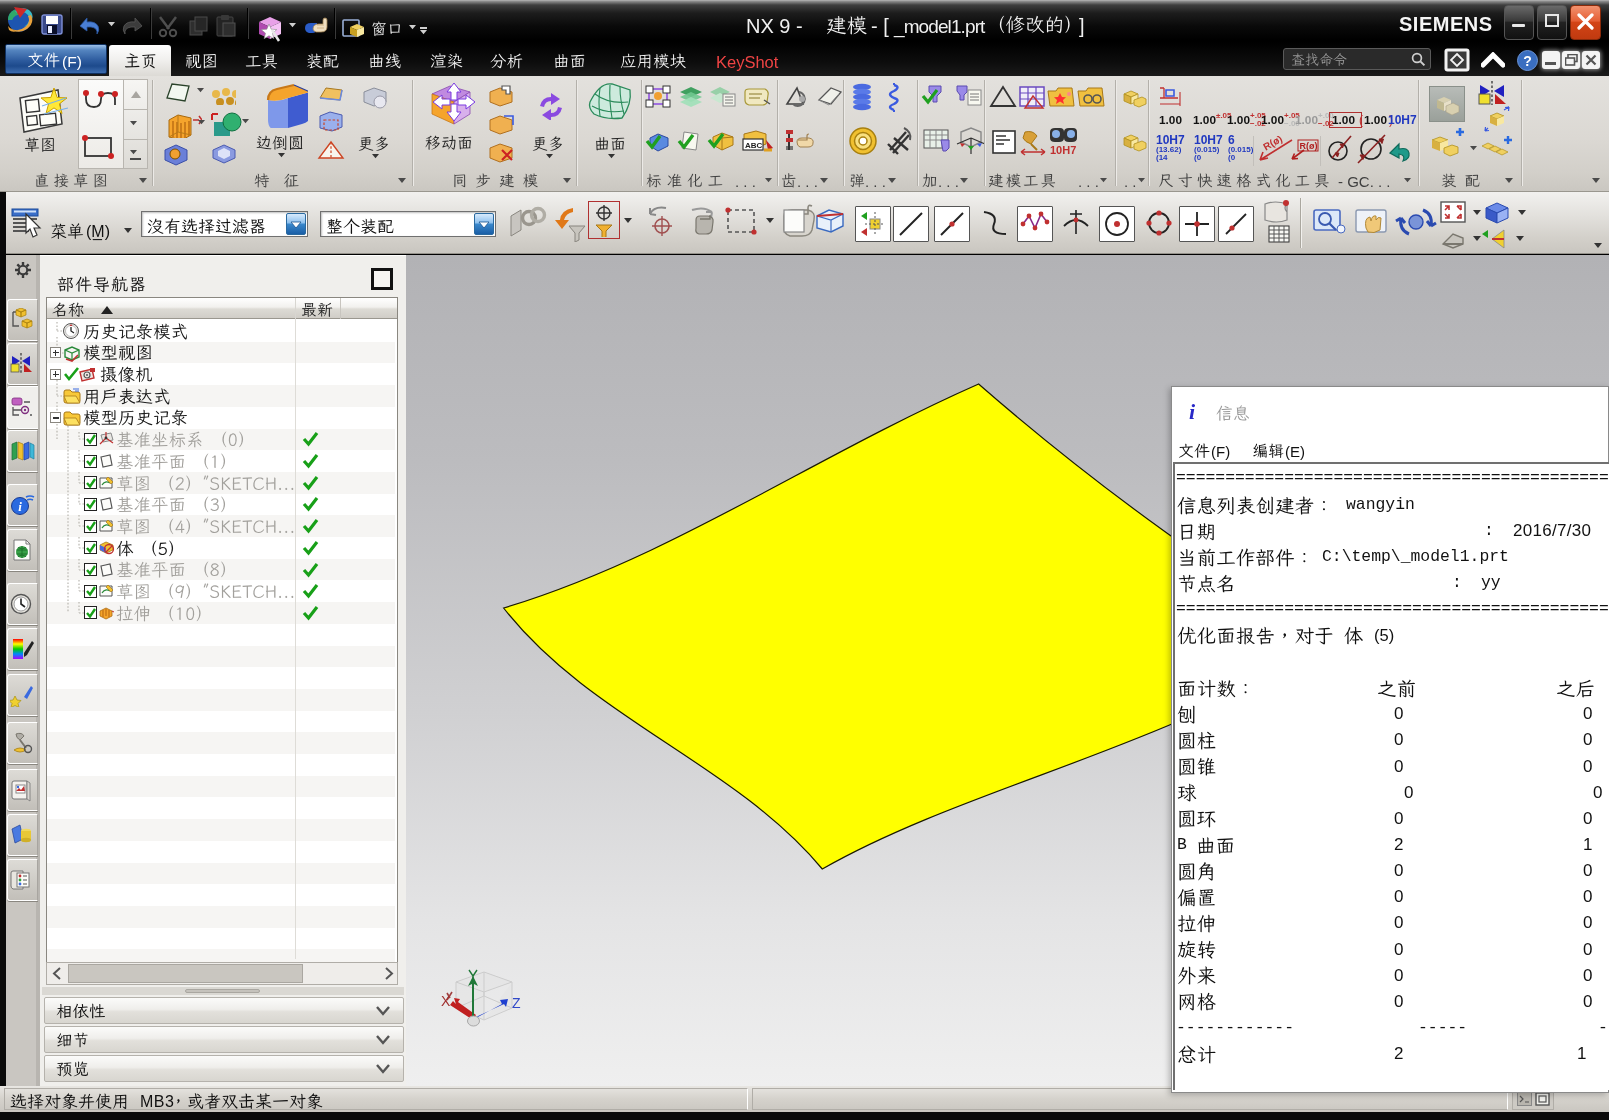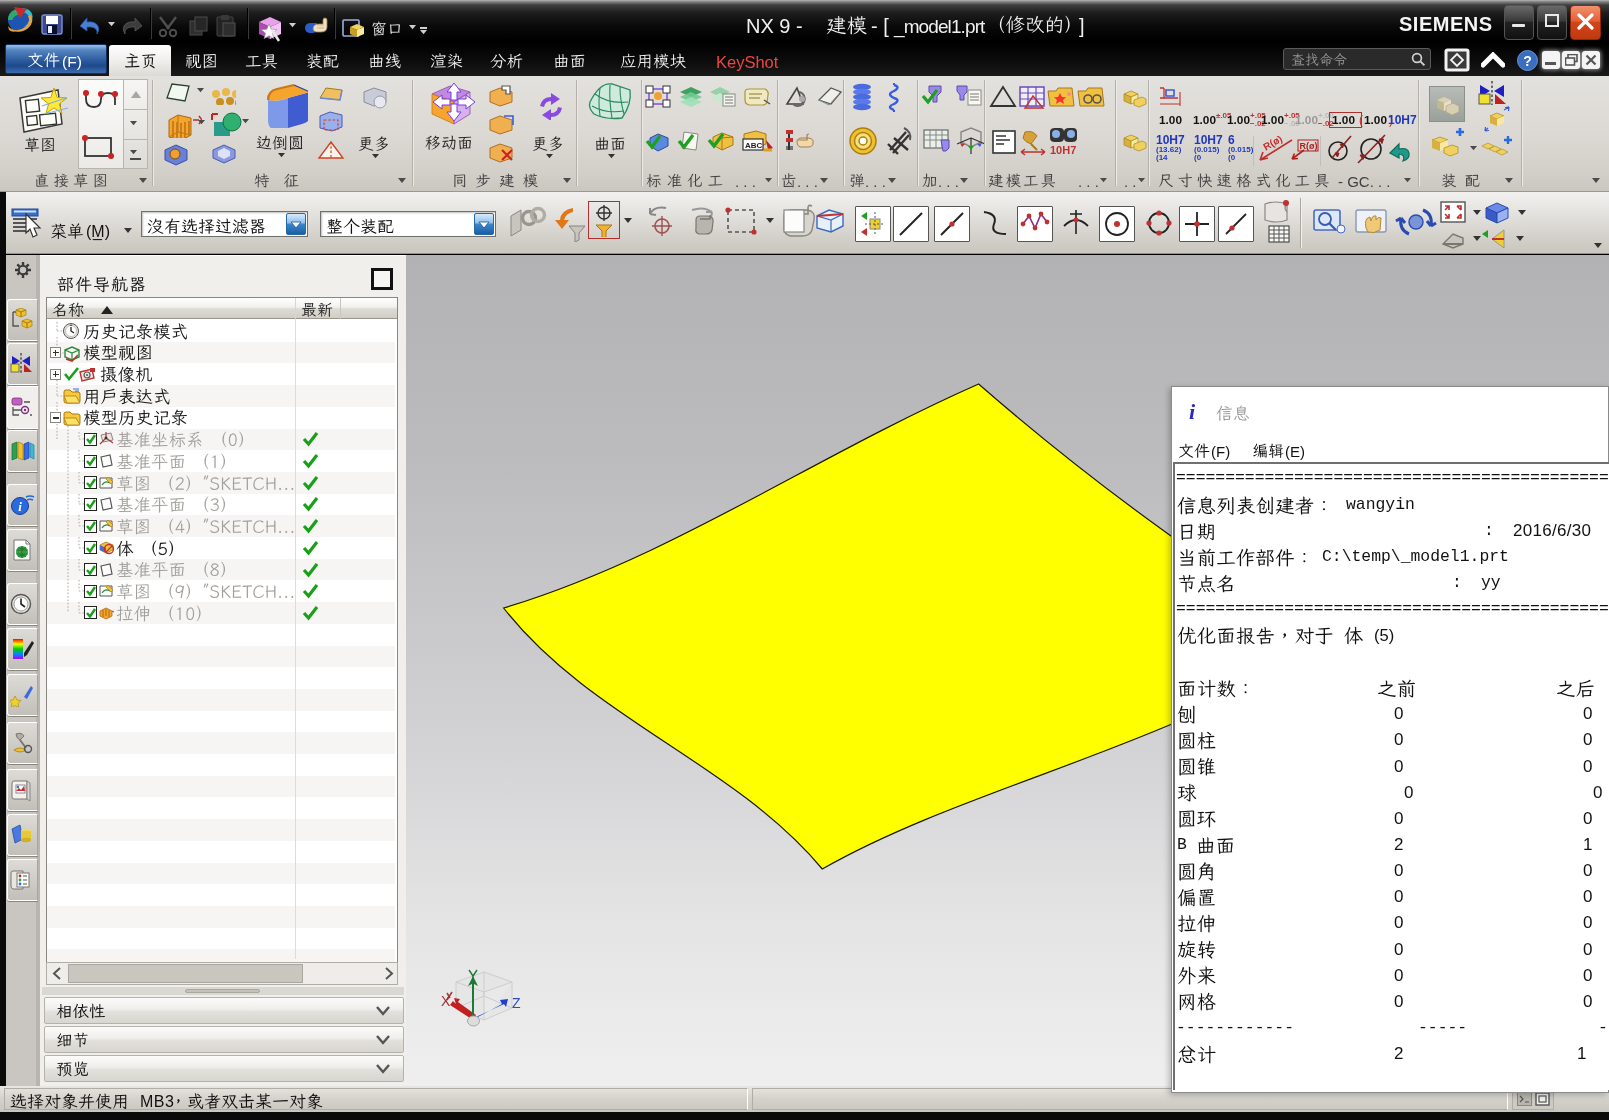--- a/index.html
+++ b/index.html
@@ -1838,21 +1838,21 @@
       </g>
     </svg>
     <div style="position:absolute;left:1346.0px;top:496.5px;font:400 16.4px 'Liberation Mono',monospace;color:#111;white-space:pre;line-height:16.4px">wangyin</div>
     <svg style="position:absolute;left:1177.0px;top:520.7px" width="41" height="25">
       <g transform="translate(0,17.64) scale(0.09800)" fill="#111">
         <use href="#c65e5" x="0"></use>
         <use href="#c671f" x="200"></use>
       </g>
     </svg>
     <div style="position:absolute;left:1484.0px;top:522.7px;font:400 16.4px 'Liberation Mono',monospace;color:#111;white-space:pre;line-height:16.4px">:</div>
-    <div style="position:absolute;left:1513.0px;top:522.2px;font:400 17px 'Liberation Sans',sans-serif;color:#111;letter-spacing:0.3px;white-space:pre;line-height:17px">2016/6/30</div>
+    <div style="position:absolute;left:1513.0px;top:522.2px;font:400 17px 'Liberation Sans',sans-serif;color:#111;letter-spacing:0.3px;white-space:pre;line-height:17px">2016/7/30</div>
     <svg style="position:absolute;left:1177.0px;top:546.8px" width="139" height="25">
       <g transform="translate(0,17.64) scale(0.09800)" fill="#111">
         <use href="#c5f53" x="0"></use>
         <use href="#c524d" x="200"></use>
         <use href="#c5de5" x="400"></use>
         <use href="#c4f5c" x="600"></use>
         <use href="#c90e8" x="800"></use>
         <use href="#c4ef6" x="1000"></use>
         <use href="#cff1a" x="1200"></use>
       </g>

